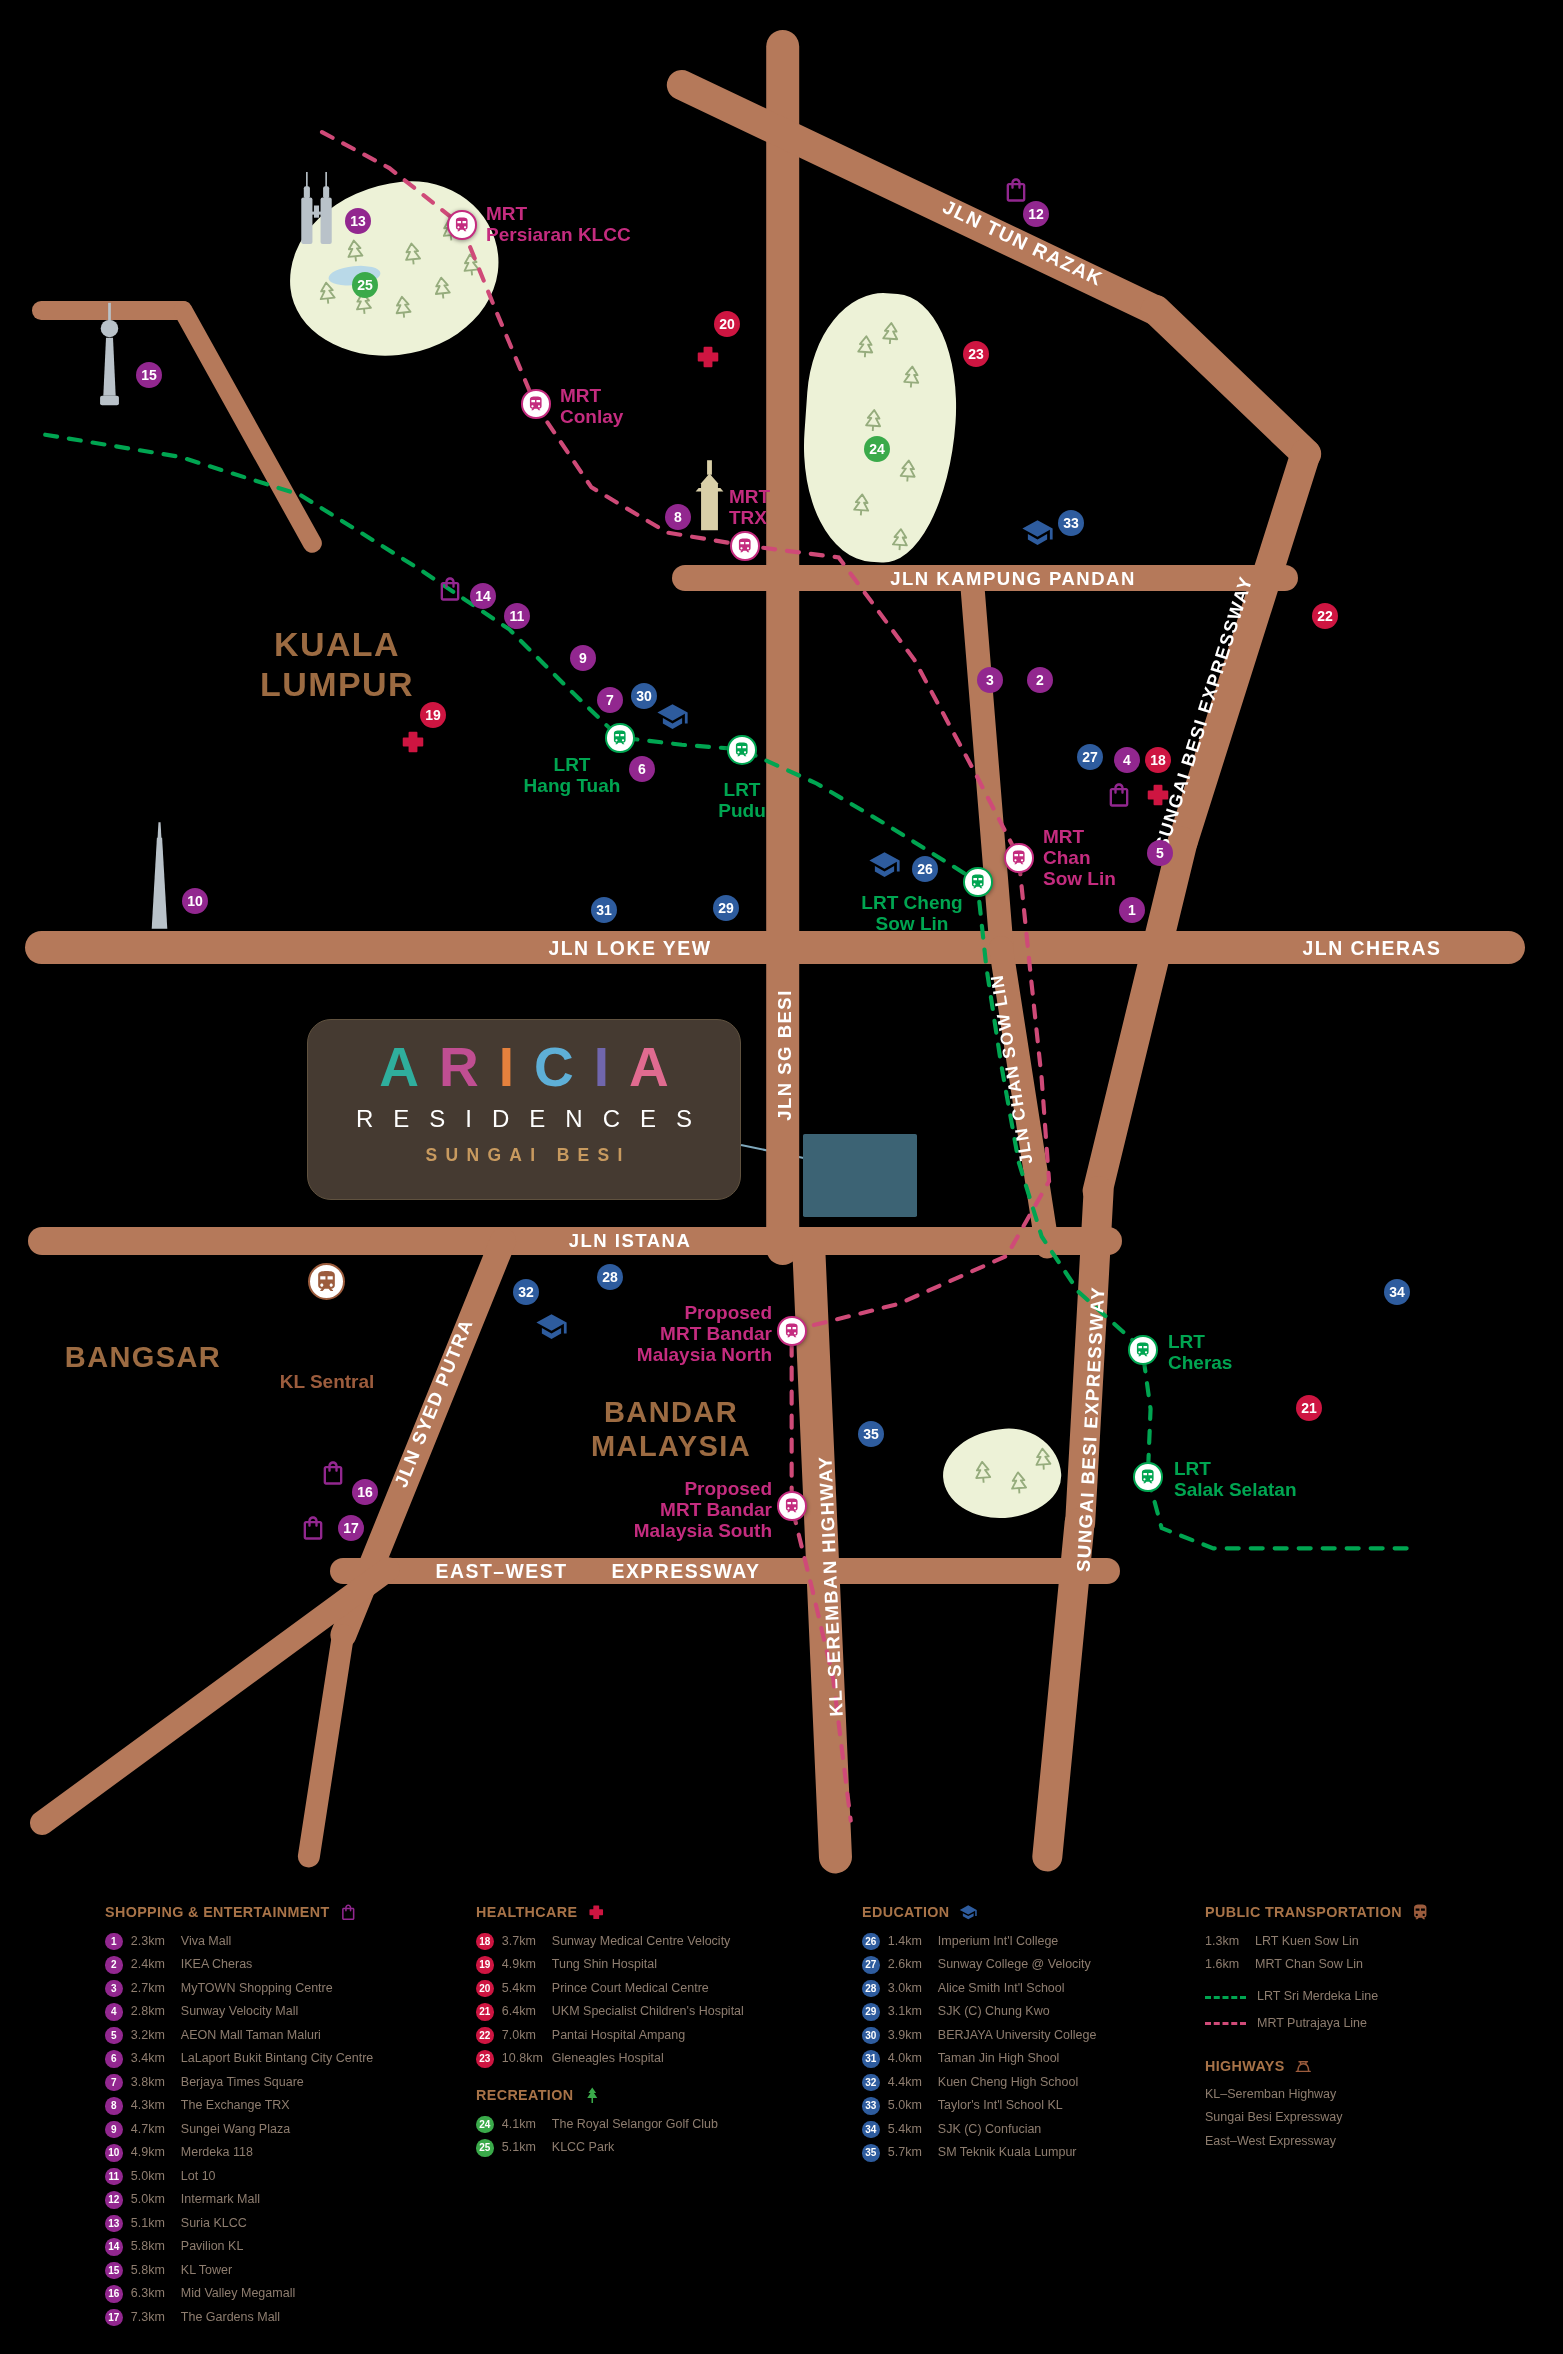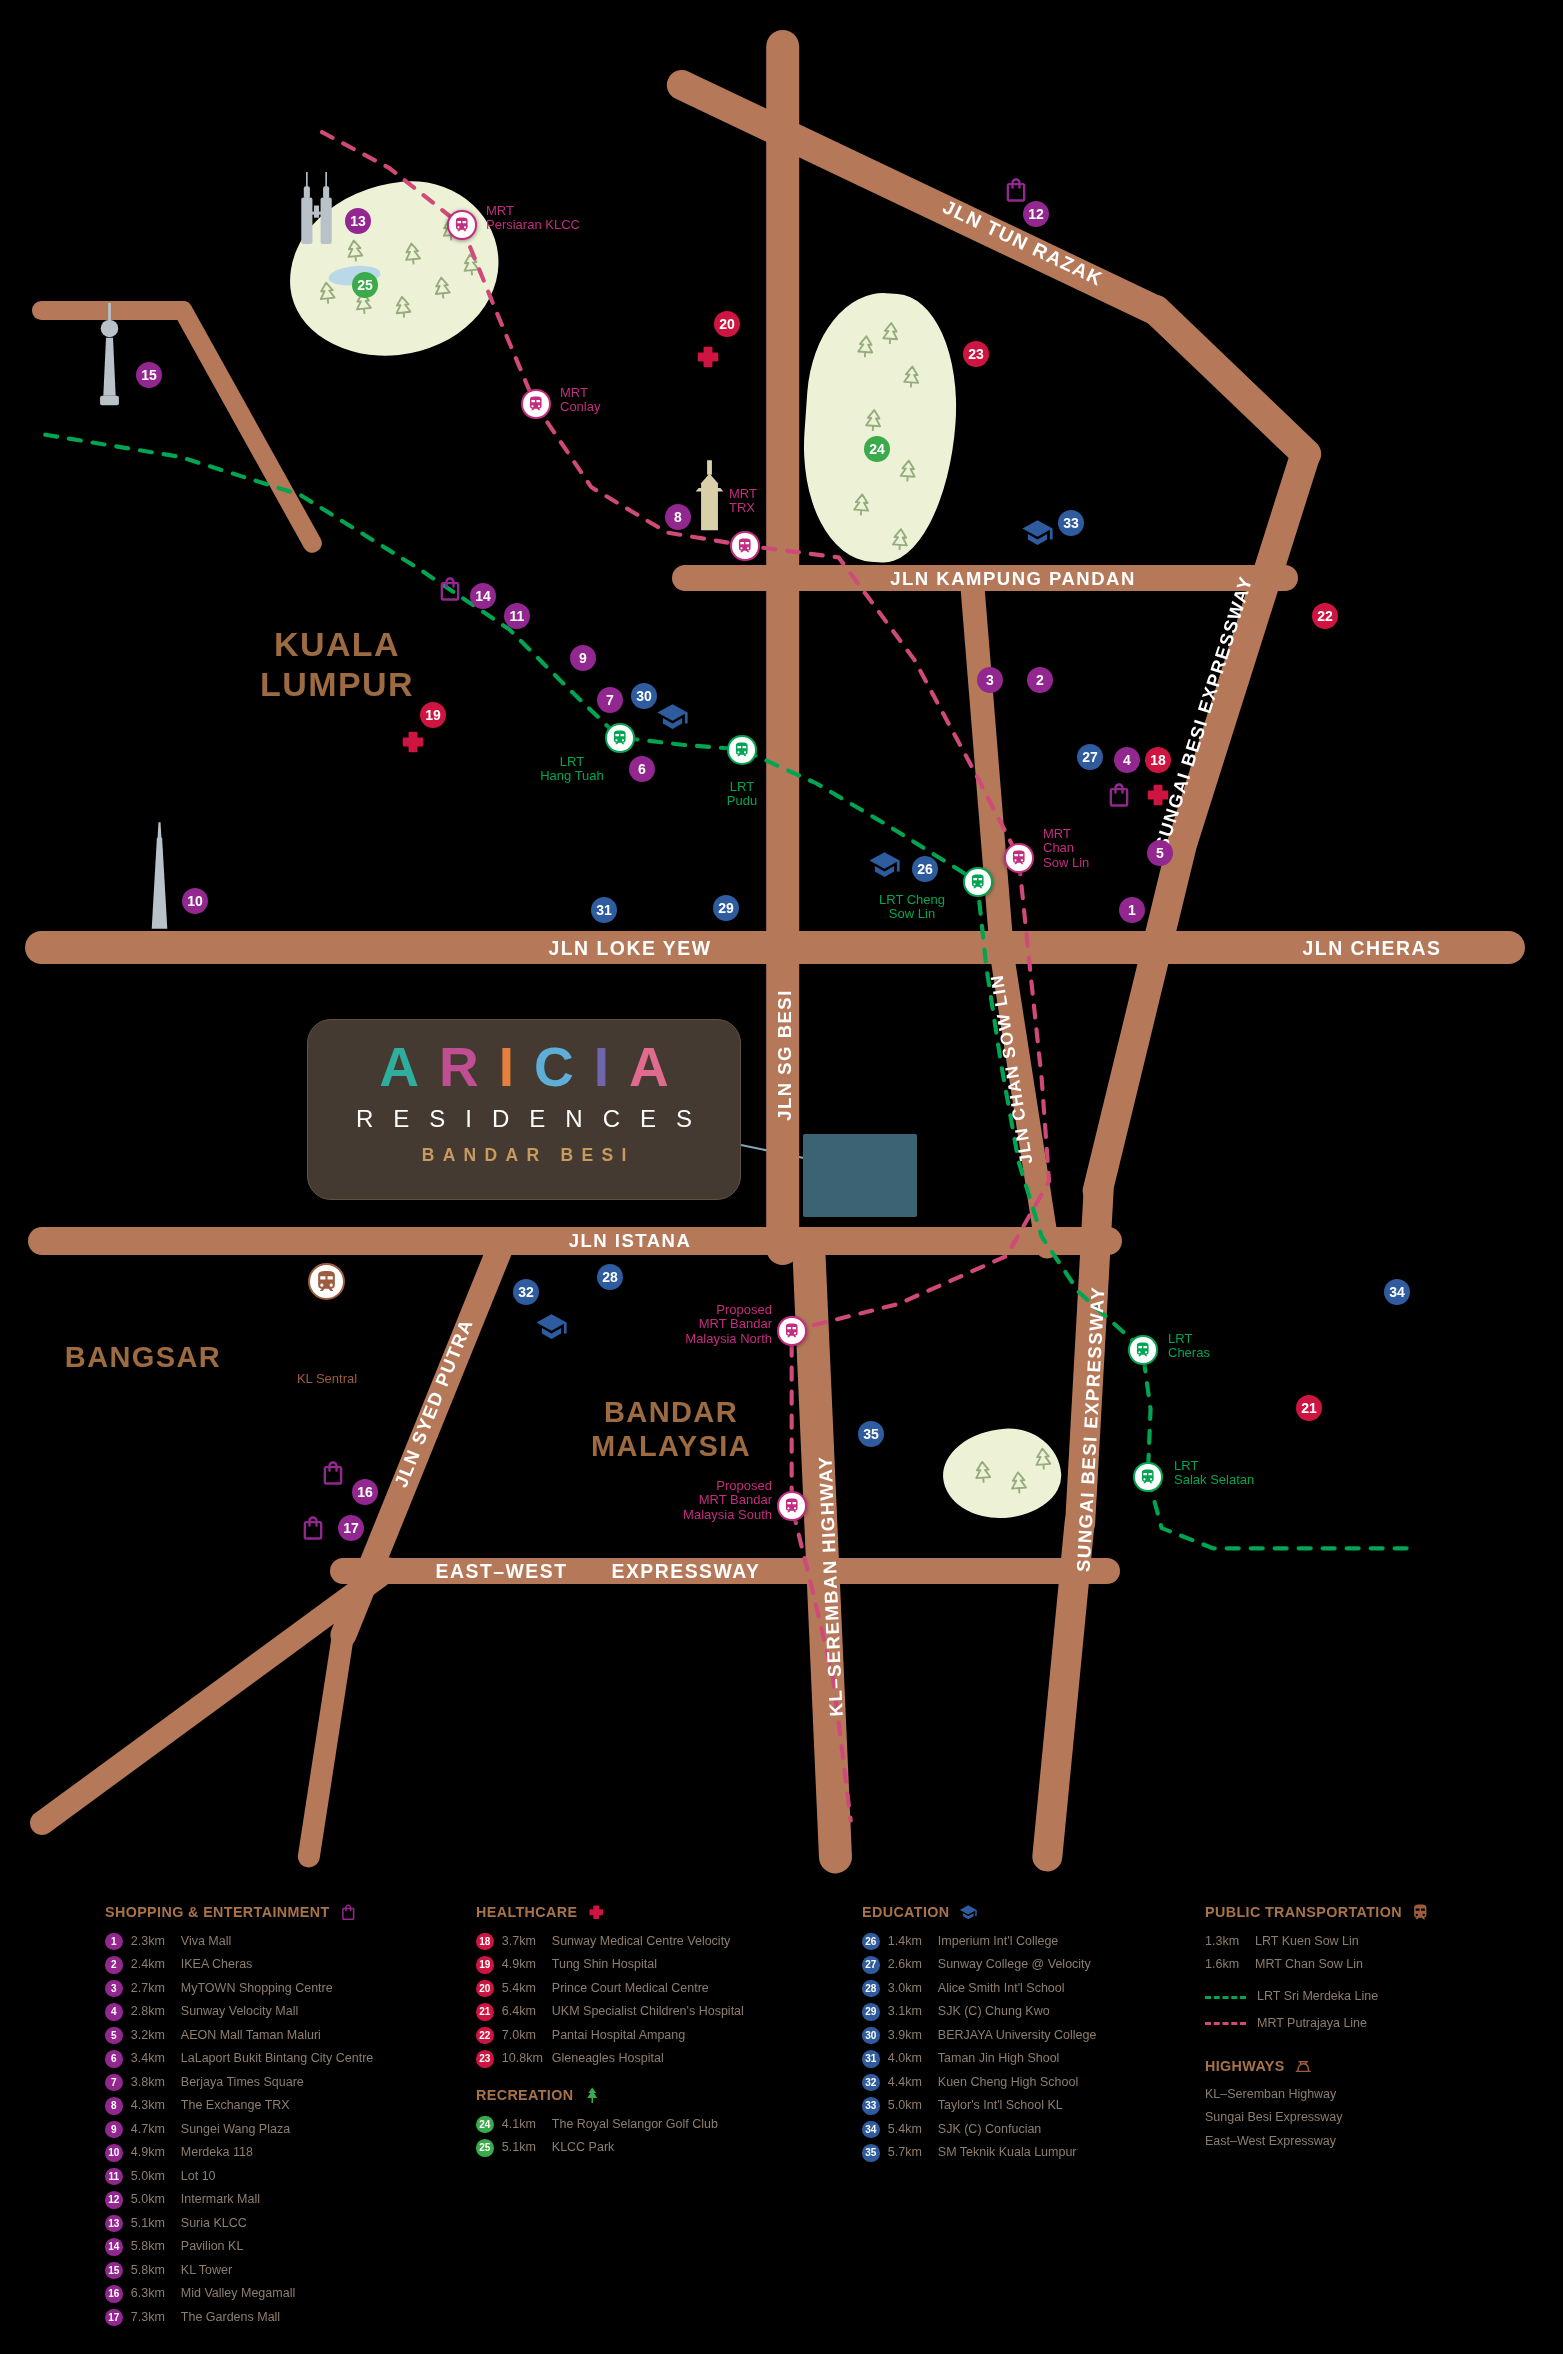--- a/index.html
+++ b/index.html
@@ -9,21 +9,21 @@
   .park{position:absolute;background:#edf2d7}
   .pond{position:absolute;border-radius:50%}
   .tree{position:absolute}
   .road{position:absolute;background:#b5795a}
   .landmark{position:absolute}
   .lines-svg{position:absolute;left:0;top:0;pointer-events:none}
   .road-label{position:absolute;color:#fff;font-weight:bold;letter-spacing:1.5px;white-space:nowrap;font-family:"Liberation Sans",sans-serif}
   .road-label.gap{word-spacing:37px}
   .area-label{position:absolute;color:#9c6b42;font-weight:bold;text-align:center;letter-spacing:1.4px;transform:translateX(-50%);line-height:1.18;white-space:nowrap}
   .station{position:absolute;background:#fff;border:2.8px solid #c42c7f;border-radius:50%;display:flex;align-items:center;justify-content:center;box-shadow:0 0.9px 4.6px rgba(0,0,0,.45)}
-  .station-label{position:absolute;font-weight:normal;font-size:13px;line-height:1.1;white-space:nowrap}
+  .station-label{position:absolute;font-weight:bold;font-size:19px;line-height:1.1;white-space:nowrap}
   .map-icon{position:absolute}
   .marker{position:absolute;width:26px;height:26px;border-radius:50%;color:#fff;font-size:14px;font-weight:bold;display:flex;align-items:center;justify-content:center}
   .logo-card{position:absolute;left:307px;top:1019px;width:434px;height:181px;background:#453a31;border:1.8px solid #60523f;border-radius:24px;display:flex;flex-direction:column;align-items:center;padding-top:18.5px}
   .logo-brand{font-size:55px;font-weight:600;line-height:1.05;display:flex}
   .logo-brand span{margin:0 10px}
   .logo-sub{color:#ffffff;font-size:24px;letter-spacing:20px;padding-left:20px;margin-top:9.2px}
   .logo-loc{color:#c89a5f;font-size:17.5px;font-weight:bold;letter-spacing:8.3px;padding-left:8.3px;margin-top:12px}
   .site-line{position:absolute;left:741px;top:1144px;width:64px;height:1.8px;background:#7fa8bc;transform-origin:0 50%;transform:rotate(11.8deg)}
   .site-rect{position:absolute;left:803px;top:1134px;width:114px;height:83px;background:#3c6374;border-radius:1.8px}
   .legend{position:absolute;left:0;top:1903px;width:1563px;height:451px}
@@ -47,21 +47,21 @@
   <div class="logo-card">
     <div class="logo-brand" id="logo-brand">
         <span style="color: rgb(47, 174, 157);">A</span>
         <span style="color: rgb(192, 78, 146);">R</span>
         <span style="color: rgb(229, 129, 61);">I</span>
         <span style="color: rgb(94, 175, 215);">C</span>
         <span style="color: rgb(112, 102, 173);">I</span>
         <span style="color: rgb(224, 107, 144);">A</span>
       </div>
     <div class="logo-sub">RESIDENCES</div>
-    <div class="logo-loc">BANDAR BESI</div>
+    <div class="logo-loc">SUNGAI BESI</div>
   </div>
   <div class="site-line"></div>
   <div class="site-rect"></div>
 <div class="park" style="left: 289px; top: 183px; width: 210px; height: 172px; border-radius: 58% 42% 52% 48% / 55% 48% 52% 45%; transform: rotate(-6deg); background: rgb(237, 242, 215);">
       <div class="pond" style="left: 39px; top: 79px; width: 52px; height: 18.5px; background: rgb(185, 217, 232);"></div>
       <div class="tree" style="left: 22px; top: 89px;">
         <svg viewBox="0 0 24 24" width="28" height="28" style="display:block">
           <g fill="none" stroke="#96ac7d" stroke-width="1.6" stroke-linejoin="round">
             <path d="M12 3l5 7h-3l4 6.5H6L10 10H7z"></path>
             <path d="M12 16.5V21"></path>

